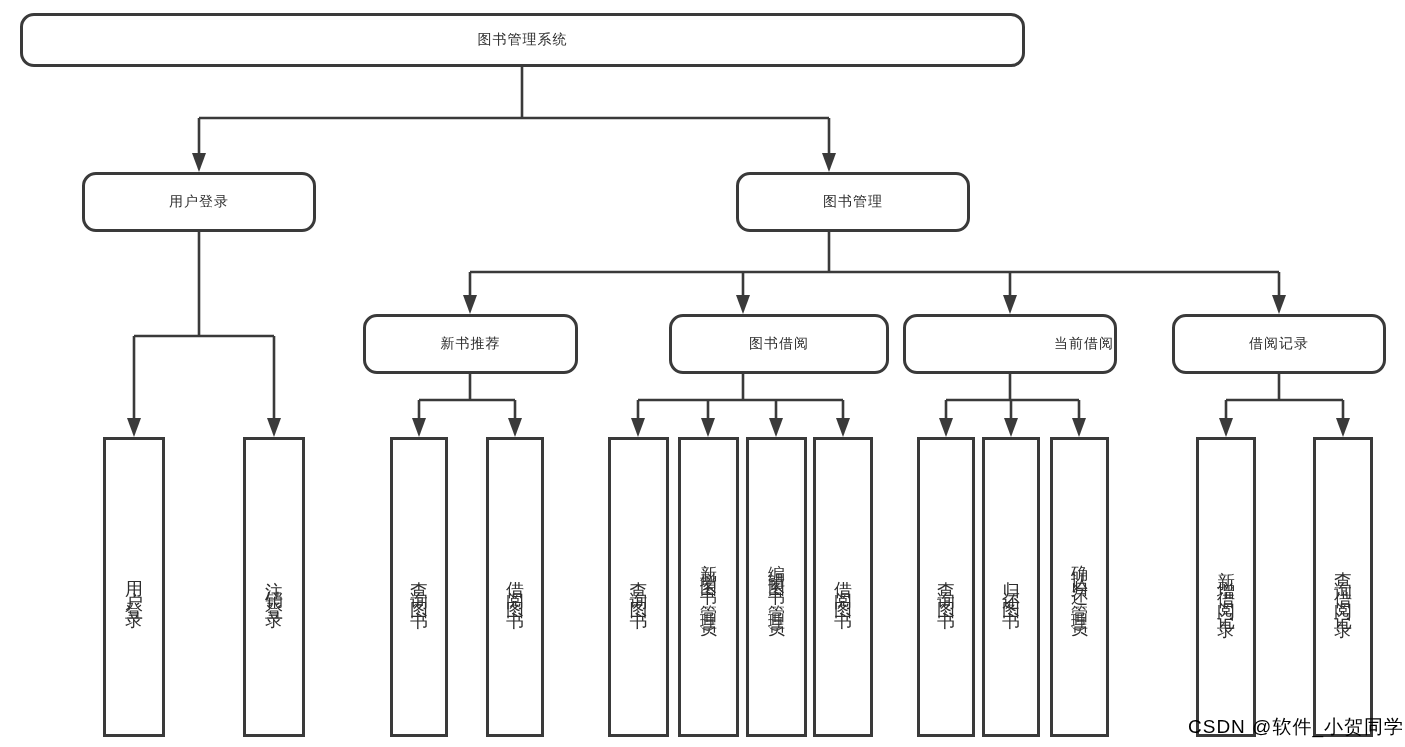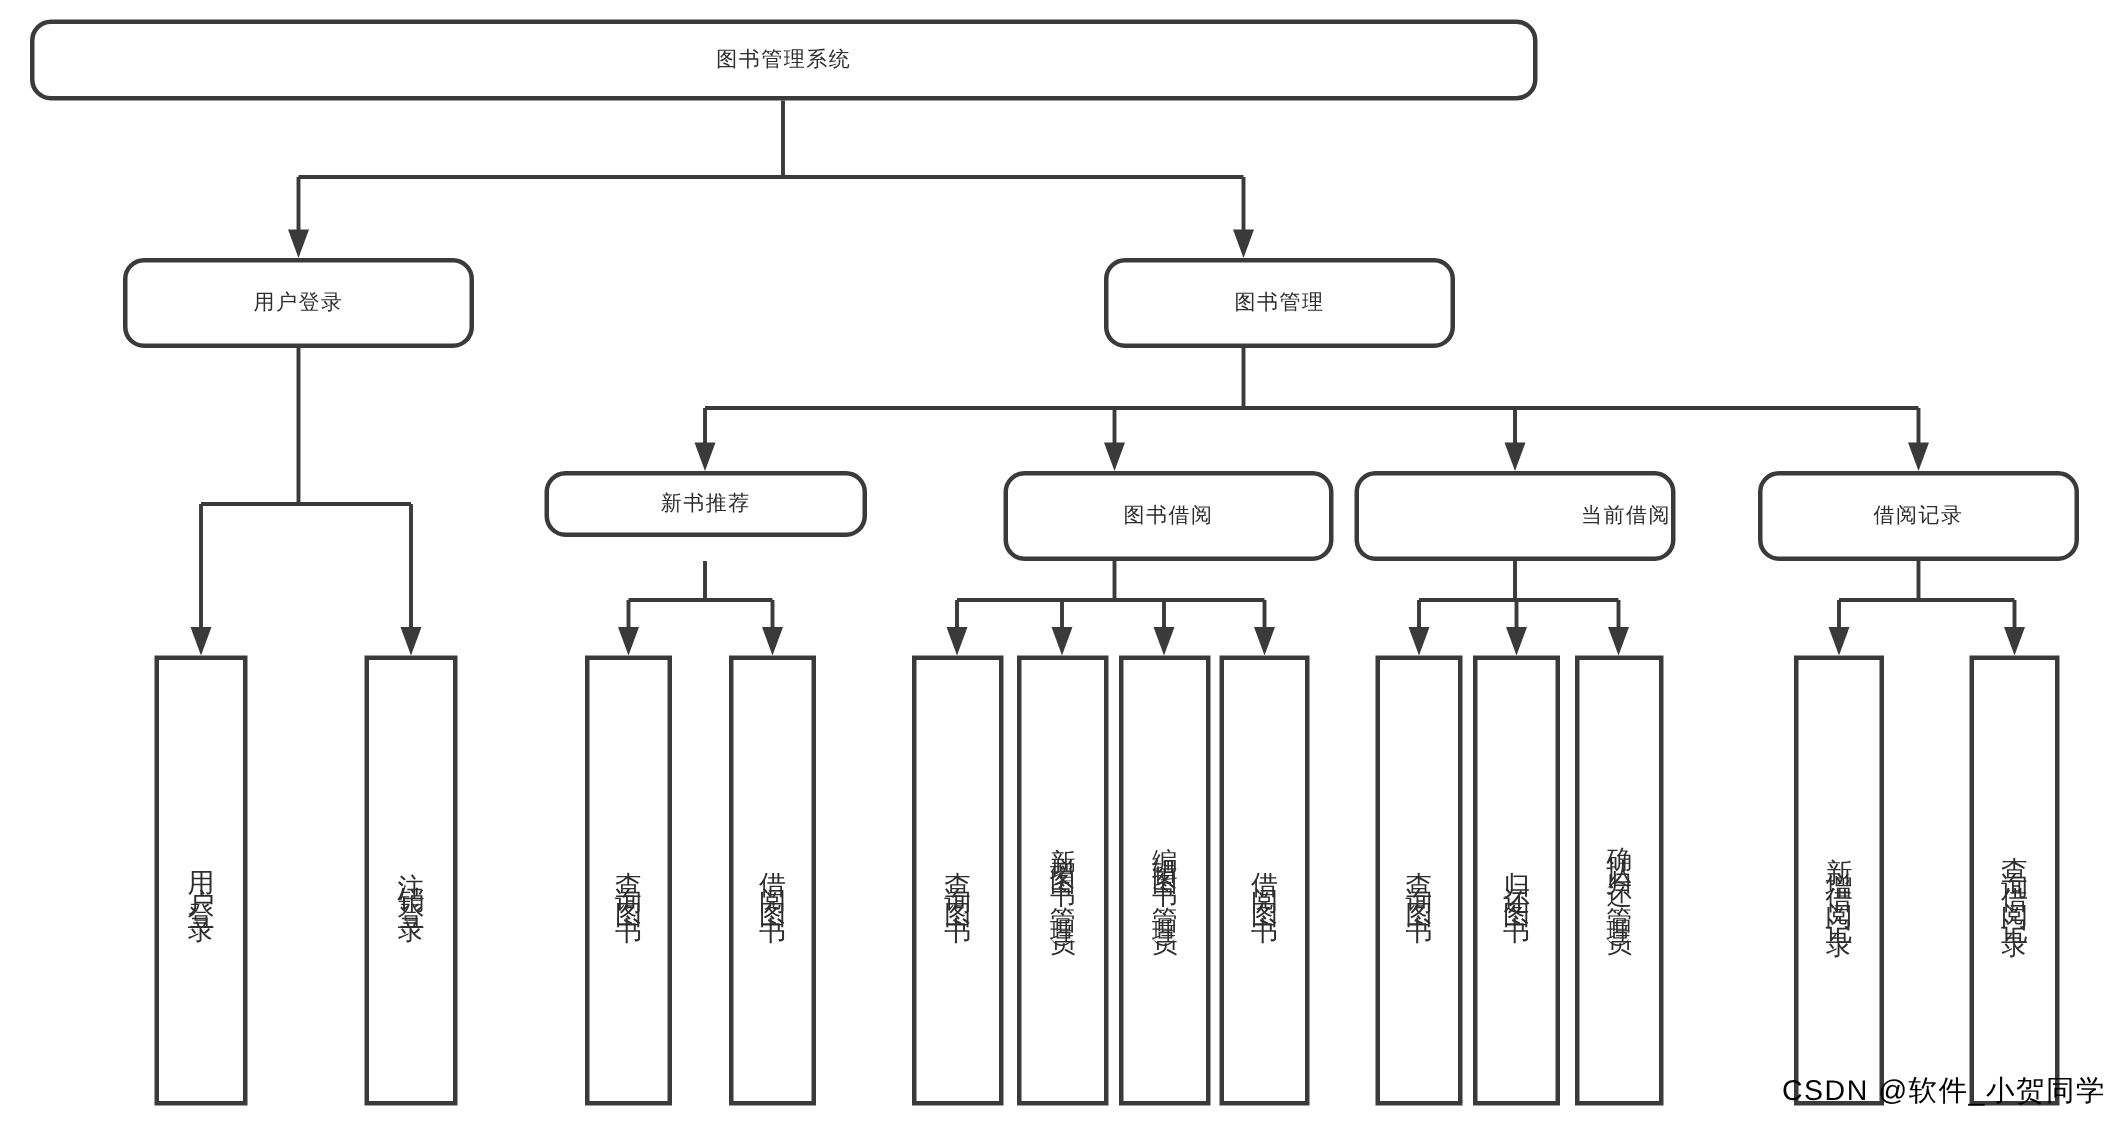--- a/index.html
+++ b/index.html
@@ -43,21 +43,21 @@
     letter-spacing: 10px;
     line-height: 1;
     white-space: nowrap;
   }
   
   #n-root  { left: 20px;  top: 13px;  width: 1005px; height: 54px; }
   
   #n-login { left: 82px;  top: 172px; width: 234px; height: 60px; }
   #n-mgmt  { left: 712px; top: 172px; width: 234px; height: 60px; margin-left: 24px; }
   
-  #n-rec   { left: 363px;  top: 314px; width: 215px; height: 44px; }
+  #n-rec   { left: 363px;  top: 314px; width: 215px; height: 60px; }
   #n-bor   { left: 633px;  top: 314px; width: 220px; height: 60px; margin-left: 36px; }
   #n-cur   { left: 903px;  top: 314px; width: 214px; height: 60px; justify-content: flex-end; }
   #n-hist  { left: 1172px; top: 314px; width: 214px; height: 60px; }
   
   .leaf { top: 437px; height: 300px; }
   #l-ulogin  { left: 103px;  width: 62px; }
   #l-ulogout { left: 243px;  width: 62px; }
   #l-rq      { left: 390px;  width: 58px; }
   #l-rb      { left: 486px;  width: 58px; }
   #l-bq      { left: 608px;  width: 61px; }

